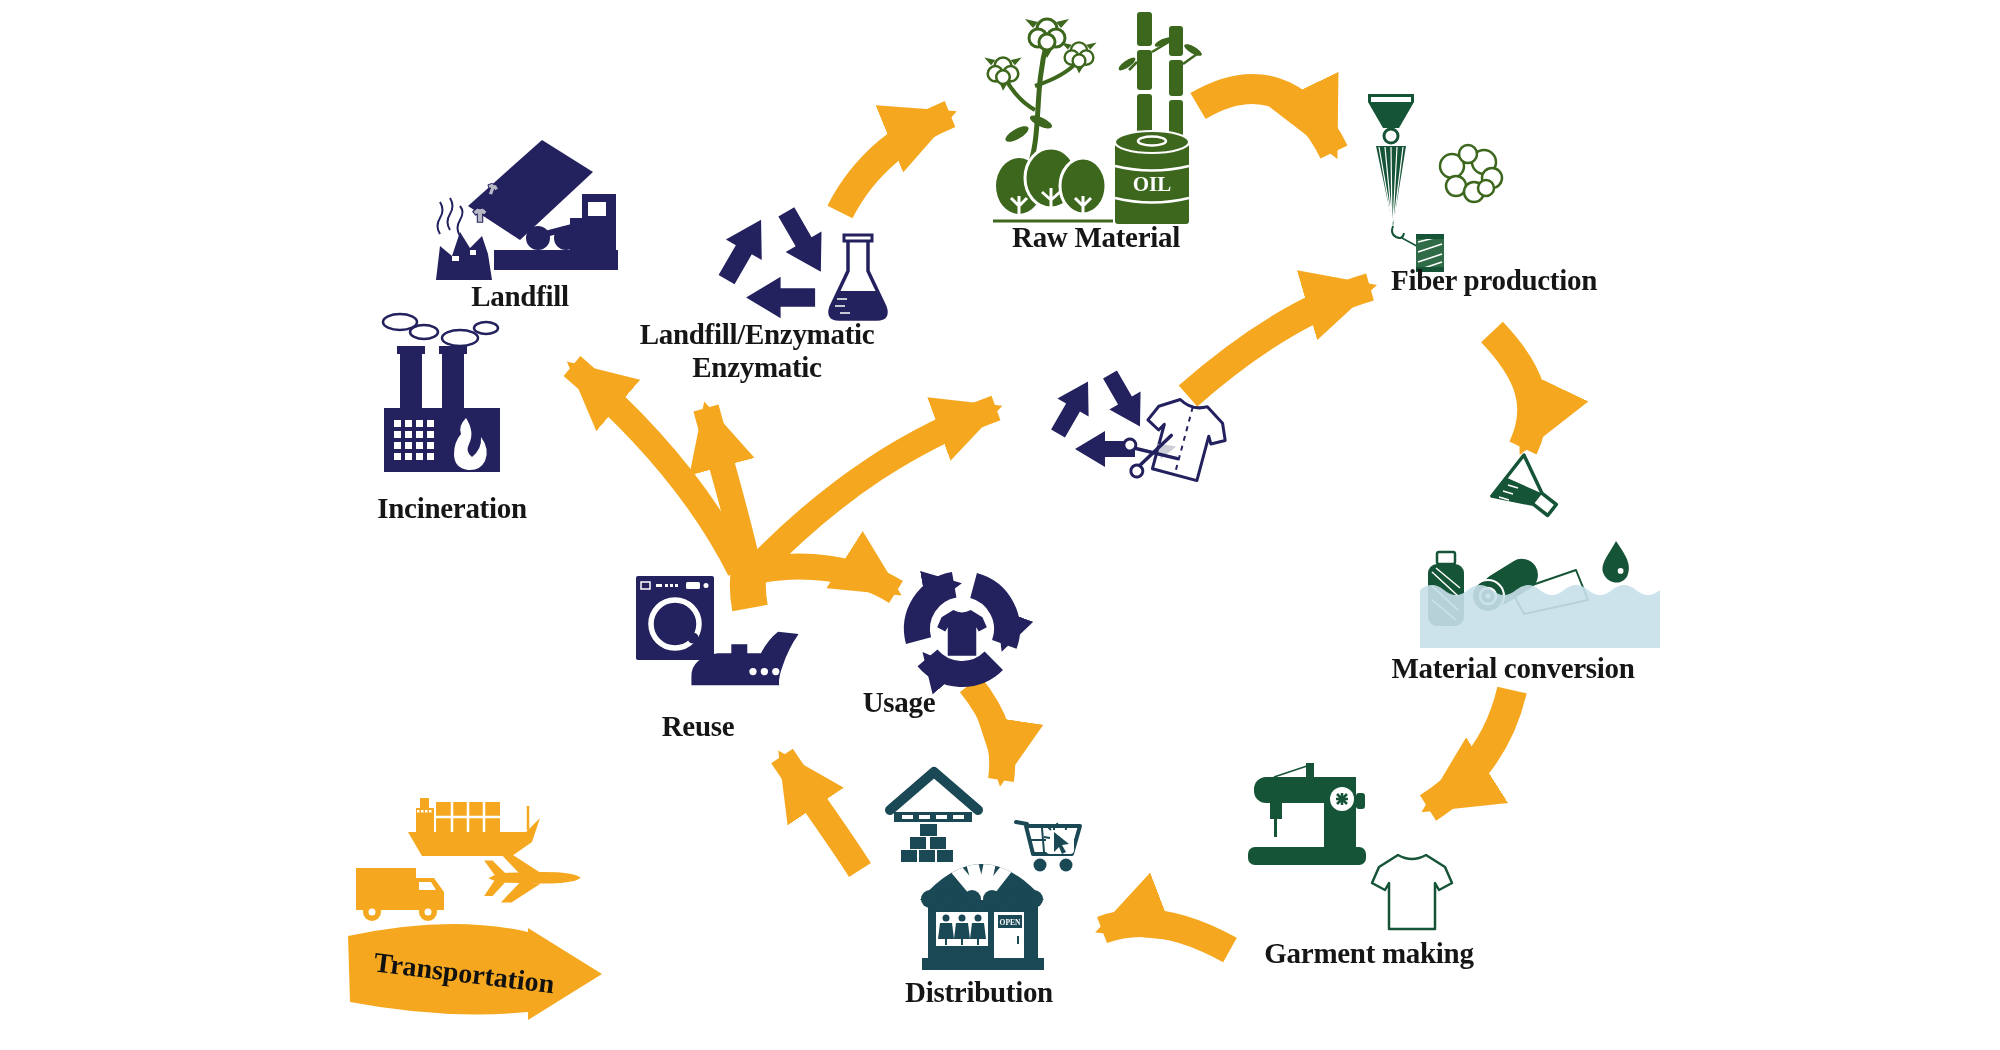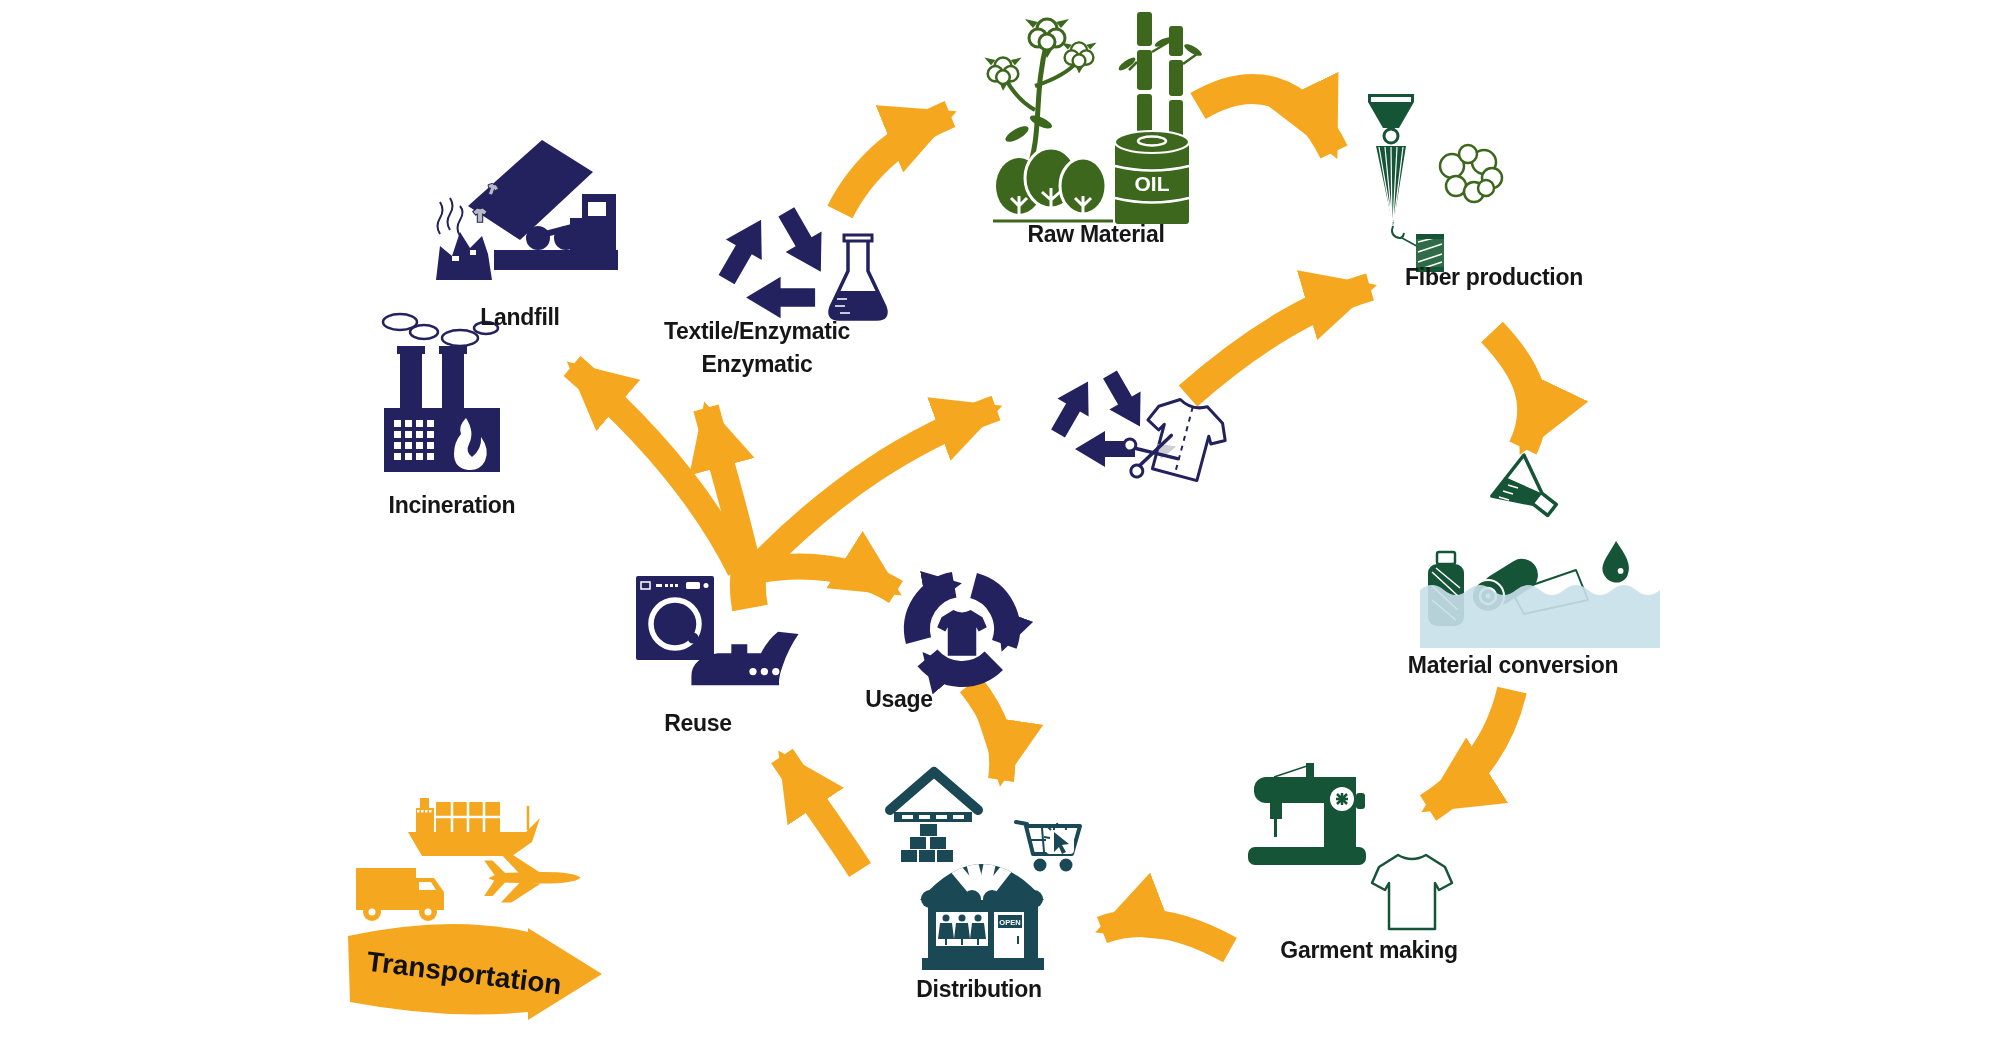--- a/index.html
+++ b/index.html
@@ -1,20 +1,20 @@
 <!DOCTYPE html>
 <html style="--c-navy: #23215E; --c-teal: #1A4854; --c-dgreen: #165437; --c-olive: #3C671D; --c-yellow: #F5A81F; --c-water: #C8E0EA; --c-label: #161616;"><head>
 <meta charset="utf-8">
 <style>
   html,body{margin:0;padding:0;width:2000px;height:1050px;background:#fff;overflow:hidden}
   :root{--c-navy:#23215E;--c-teal:#1A4854;--c-dgreen:#165437;--c-olive:#3C671D;--c-yellow:#F5A81F;--c-water:#C8E0EA;--c-label:#161616}
-  #canvas{position:relative;width:2000px;height:941px;font-family:Liberation Sans, sans-serif}
+  #canvas{position:relative;width:2000px;height:941px;font-family:Liberation Serif, serif}
   .abs{position:absolute}
   svg{overflow:visible}
-  .label{position:absolute;transform:translateX(-50%);font-weight:700;font-size:23px;color:var(--c-label);white-space:nowrap;letter-spacing:-.3px}
+  .label{position:absolute;transform:translateX(-50%);font-weight:700;font-size:29px;color:var(--c-label);white-space:nowrap;letter-spacing:-.3px}
   .banner-label{position:absolute;font-weight:700;font-size:28px;color:#111;white-space:nowrap;text-align:center;transform:rotate(7deg);transform-origin:0 50%}
   .f-navy{fill:var(--c-navy)}.f-teal{fill:var(--c-teal)}.f-dgreen{fill:var(--c-dgreen)}.f-olive{fill:var(--c-olive)}
   .f-yellow{fill:var(--c-yellow)}.f-water{fill:var(--c-water)}.f-white{fill:#fff}.f-gray{fill:#b9b9c6}.nf{fill:none}
   .s-navy{stroke:var(--c-navy)}.s-dgreen{stroke:var(--c-dgreen)}.s-olive{stroke:var(--c-olive)}
   .s-teal{stroke:var(--c-teal)}.s-white{stroke:#fff}.s-yellow{stroke:var(--c-yellow)}
   .sln{stroke-linejoin:round;stroke-linecap:round}
 </style>
 </head>
 <body>
 
@@ -388,23 +388,23 @@
     <g transform="translate(142,72) scale(1.05)">
       <polygon points="36,21 18,2 28,2 56,20" class="f-yellow"></polygon>
       <polygon points="36,29 18,48 28,48 56,30" class="f-yellow"></polygon>
       <polygon points="12,22 2,8 10,8 22,20" class="f-yellow"></polygon>
       <polygon points="12,27 2,42 10,42 22,29" class="f-yellow"></polygon>
       <path d="M 6,25 L 16,20 L 58,19 Q 88,19 94,24.5 Q 88,30 58,30 L 16,29 Z" class="f-yellow"></path>
     </g>
     <path d="M 8,156 Q 110,134 188,152 L 188,148 L 262,194 L 188,240 L 188,232 Q 105,240 10,222 Z" class="f-yellow"></path>
   </svg>
 
-  <div class="label" style="left:520px;top:304px">Landfill</div>
+  <div class="label" style="left:520px;top:280px">Landfill</div>
   <div class="label" style="left:452px;top:492px">Incineration</div>
-  <div class="label" style="left:757px;top:318px">Textile/Enzymatic</div>
+  <div class="label" style="left:757px;top:318px">Landfill/Enzymatic</div>
   <div class="label" style="left:757px;top:351px">Enzymatic</div>
   <div class="label" style="left:1096px;top:221px">Raw Material</div>
   <div class="label" style="left:1494px;top:264px">Fiber production</div>
   <div class="label" style="left:1513px;top:652px">Material conversion</div>
   <div class="label" style="left:1369px;top:937px">Garment making</div>
   <div class="label" style="left:979px;top:976px">Distribution</div>
   <div class="label" style="left:899px;top:686px">Usage</div>
   <div class="label" style="left:698px;top:710px">Reuse</div>
   <div class="banner-label" style="left:355px;top:944px;width:220px">Transportation</div>
 

